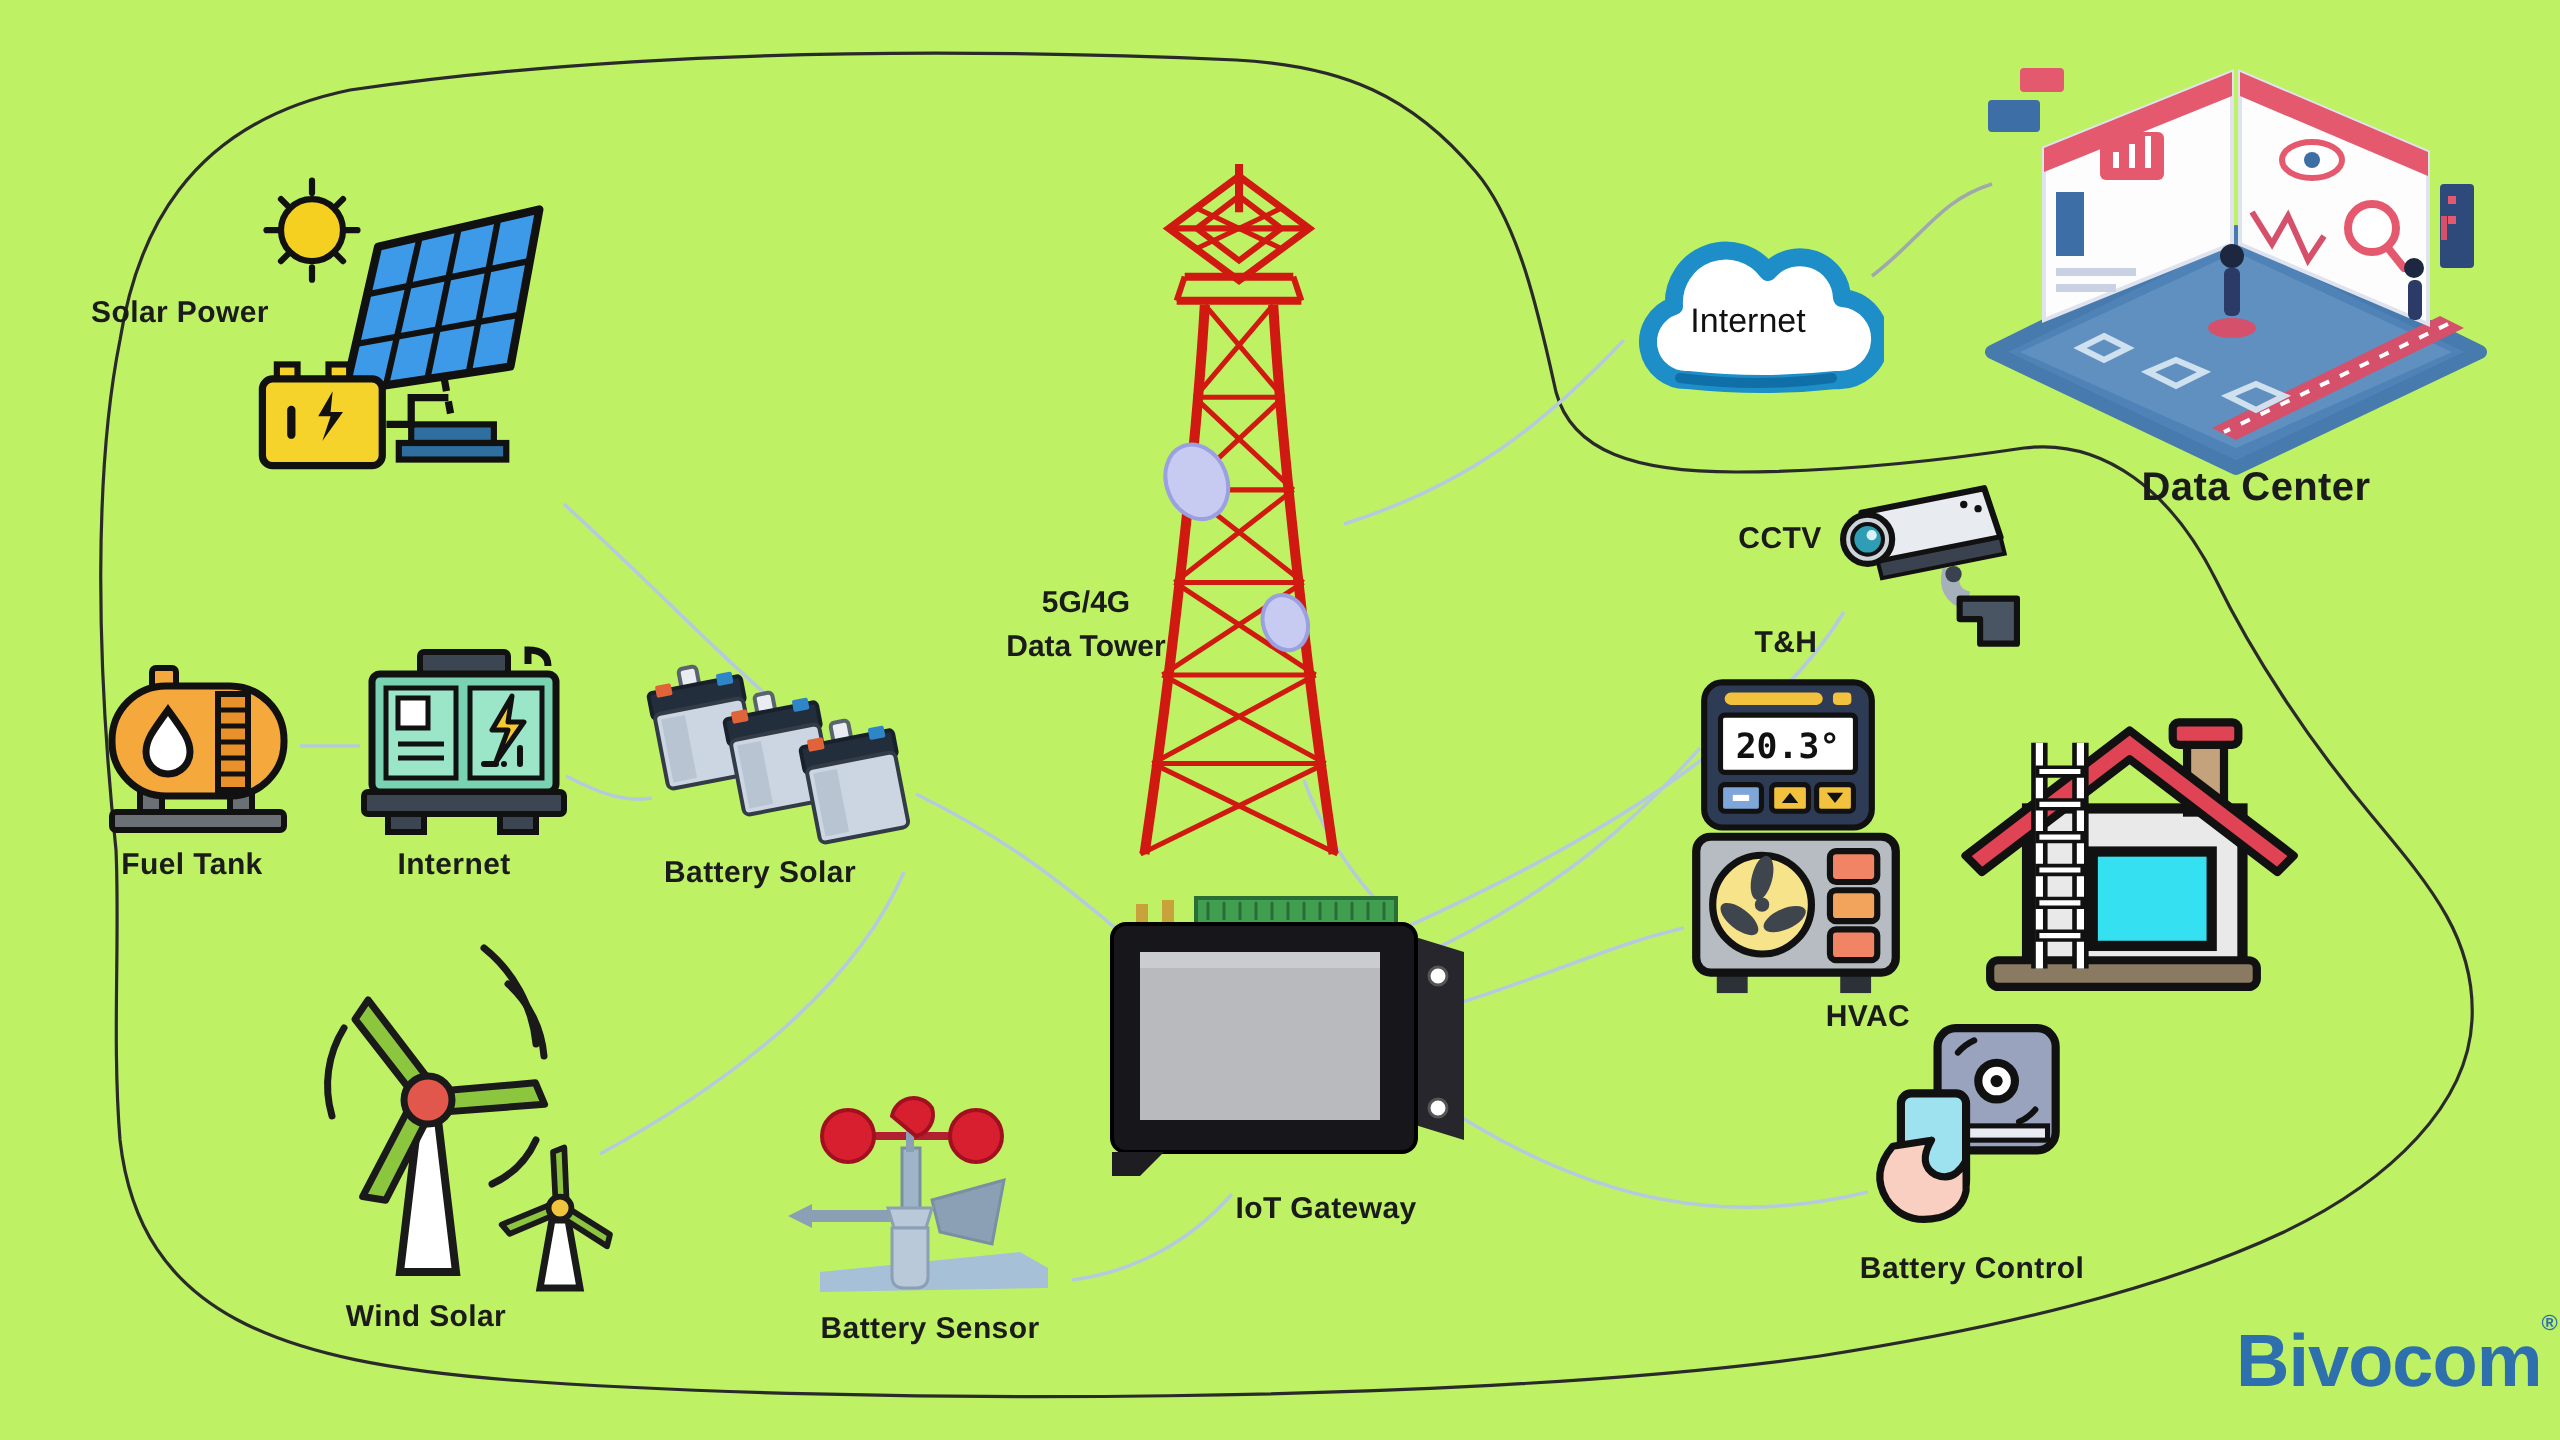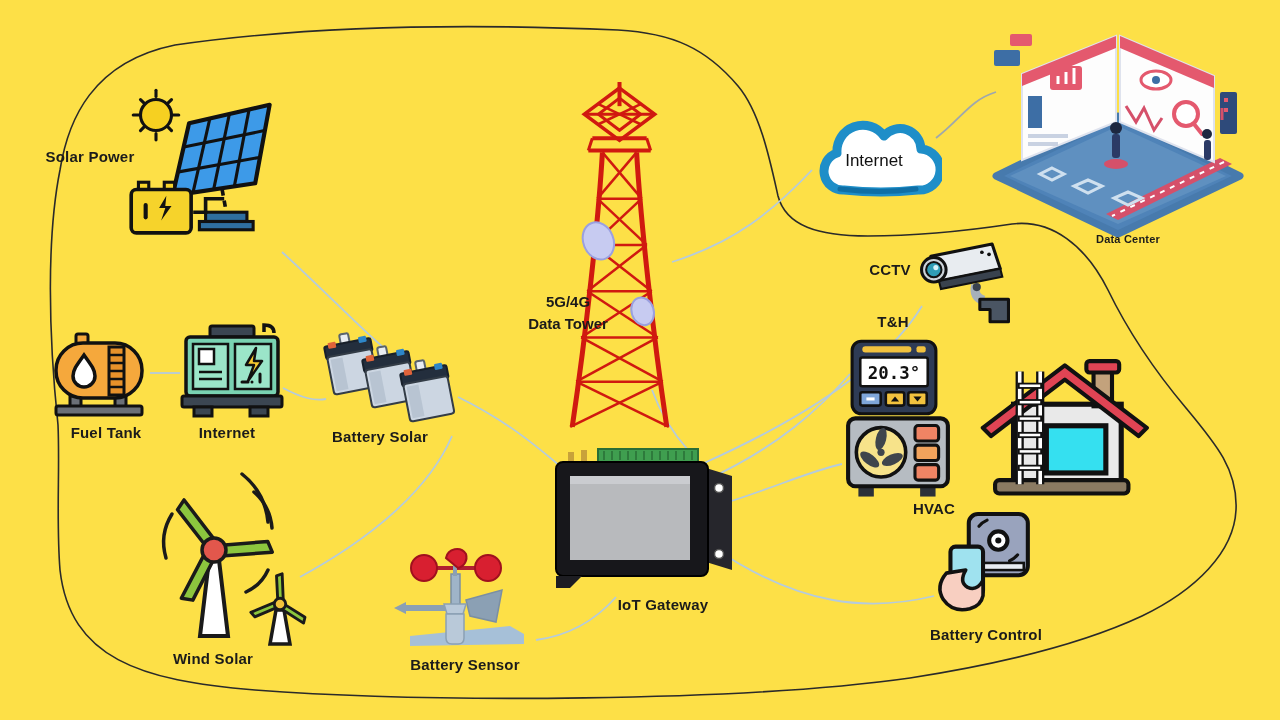--- a/index.html
+++ b/index.html
@@ -1,24 +1,24 @@
 <!DOCTYPE html>
 <html><head>
 <meta charset="utf-8">
 <style>
   html,body{margin:0;padding:0;background:#ffffff;}
-  #stage{position:relative;width:1280px;height:720px;background:#fde047;overflow:hidden;
+  #stage{position:relative;width:1280px;height:720px;background:#bef264;overflow:hidden;
          font-family:"Liberation Sans",sans-serif;}
   .abs{position:absolute;}
   .lbl{position:absolute;font-weight:bold;font-size:15px;color:#1b1b1b;white-space:nowrap;
        transform:translateX(-50%);letter-spacing:.2px;}
   .lbl2{position:absolute;font-weight:bold;font-size:15px;color:#1b1b1b;text-align:center;
         transform:translateX(-50%);line-height:1.45;}
   .lbl-internet{position:absolute;font-weight:normal;font-size:17px;color:#111;transform:translateX(-50%);}
-  .lbl-dc{font-size:11px;}
+  .lbl-dc{font-size:20px;}
   #logo{position:absolute;left:1118px;top:656px;color:#2e6fad;font-weight:bold;font-size:37px;
         letter-spacing:-0.5px;}
   #logo sup{font-size:11px;vertical-align:28px;font-weight:bold;}
   svg{display:block;}
 </style>
 </head>
 <body>
 
 <div id="stage">
 
@@ -88,21 +88,21 @@
     <path d="M32,25 c-8,11 -11,15 -11,21 a11,11 0 0 0 22,0 c0,-6 -3,-10 -11,-21 z" fill="#fff" stroke="#111" stroke-width="3.5"></path>
     <rect x="57" y="17" width="15" height="48" fill="#e8912a" stroke="#111" stroke-width="3"></rect>
     <g stroke="#111" stroke-width="2.5">
       <line x1="57" y1="25" x2="72" y2="25"></line>
         <line x1="57" y1="33" x2="72" y2="33"></line>
       <line x1="57" y1="41" x2="72" y2="41"></line>
         <line x1="57" y1="49" x2="72" y2="49"></line>
       <line x1="57" y1="57" x2="72" y2="57"></line>
     </g>
   </svg>
-  <div class="lbl" style="left:106px;top:424px">Fuel Tank</div>
+  <div class="lbl" style="left:96px;top:424px">Fuel Tank</div>
 
   <svg class="abs" style="left:180px;top:318px" width="104" height="104" viewBox="0 0 104 104">
     <path d="M84,14 v-7 q10,0 10,8" fill="none" stroke="#111" stroke-width="3.5"></path>
     <rect x="30" y="8" width="44" height="11" rx="2" fill="#3b4652" stroke="#111" stroke-width="3"></rect>
     <rect x="6" y="19" width="92" height="59" rx="4" fill="#79d2b2" stroke="#111" stroke-width="3.5"></rect>
     <rect x="13" y="26" width="35" height="45" fill="#9be5c9" stroke="#111" stroke-width="2.5"></rect>
     <rect x="19" y="31" width="15" height="15" fill="#fff" stroke="#111" stroke-width="2.5"></rect>
     <line x1="19" y1="54" x2="42" y2="54" stroke="#111" stroke-width="2.5"></line>
     <line x1="19" y1="61" x2="42" y2="61" stroke="#111" stroke-width="2.5"></line>
     <rect x="55" y="26" width="36" height="45" fill="#9be5c9" stroke="#111" stroke-width="2.5"></rect>
@@ -231,21 +231,21 @@
         <line x1="35" y1="118" x2="79" y2="118"></line>
           <line x1="30" y1="164" x2="84" y2="164"></line>
         <line x1="25" y1="210" x2="89" y2="210"></line>
           <line x1="19" y1="256" x2="95" y2="256"></line>
         <line x1="14" y1="300" x2="100" y2="300"></line>
       </g>
     </g>
     <ellipse cx="36" cy="160" rx="15" ry="19" transform="rotate(-22 36 160)" fill="#c7cbf1" stroke="#9aa0e0" stroke-width="2"></ellipse>
     <ellipse cx="80" cy="230" rx="11" ry="14" transform="rotate(-18 80 230)" fill="#c7cbf1" stroke="#9aa0e0" stroke-width="2"></ellipse>
   </svg>
-  <div class="lbl2" style="left:568px;top:291px">
+  <div class="lbl2" style="left:543px;top:291px">
     <div>5G/4G</div>
     <div>Data Tower</div>
   </div>
 
   <svg class="abs" style="left:810px;top:110px" width="132" height="100" viewBox="0 0 132 100">
     <path d="M34,80 a19,19 0 0 1 -7,-37 a26,26 0 0 1 47,-17 a21,21 0 0 1 37,13 a18,18 0 0 1 -3,41
              q-37,4 -74,0 z" fill="#ffffff" stroke="#1e8ec8" stroke-width="9" stroke-linejoin="round"></path>
     <path d="M30,79 q40,5 76,0" fill="none" stroke="#0f6fa6" stroke-width="5" stroke-linecap="round"></path>
   </svg>
   <div class="lbl-internet" style="left:874px;top:151px">Internet</div>
@@ -369,14 +369,15 @@
     <rect x="38" y="4" width="58" height="60" rx="9" fill="#99a3bd" stroke="#111" stroke-width="4"></rect>
     <circle cx="67" cy="30" r="9" fill="#fff" stroke="#111" stroke-width="4"></circle>
     <circle cx="67" cy="30" r="3" fill="#111"></circle>
     <path d="M48,16 a22,22 0 0 1 8,-6 M86,44 a22,22 0 0 1 -8,6" fill="none" stroke="#111" stroke-width="3" stroke-linecap="round"></path>
     <rect x="42" y="52" width="50" height="7" fill="#e8ecf2" stroke="#111" stroke-width="2.5"></rect>
     <rect x="20" y="36" width="32" height="48" rx="5" fill="#9fe2ef" stroke="#111" stroke-width="4"></rect>
     <path d="M16,62 q-11,13 -3,26 q9,13 26,9 q11,-3 13,-13 l0,-15 q-6,11 -15,7 q-9,-5 -2,-17 z" fill="#f8cfc1" stroke="#111" stroke-width="3.5" stroke-linejoin="round"></path>
   </svg>
   <div class="lbl" style="left:986px;top:626px">Battery Control</div>
 
+  <div id="logo"><span>Bivocom</span><sup>®</sup></div>
 
 </div>
 
 </body></html>

